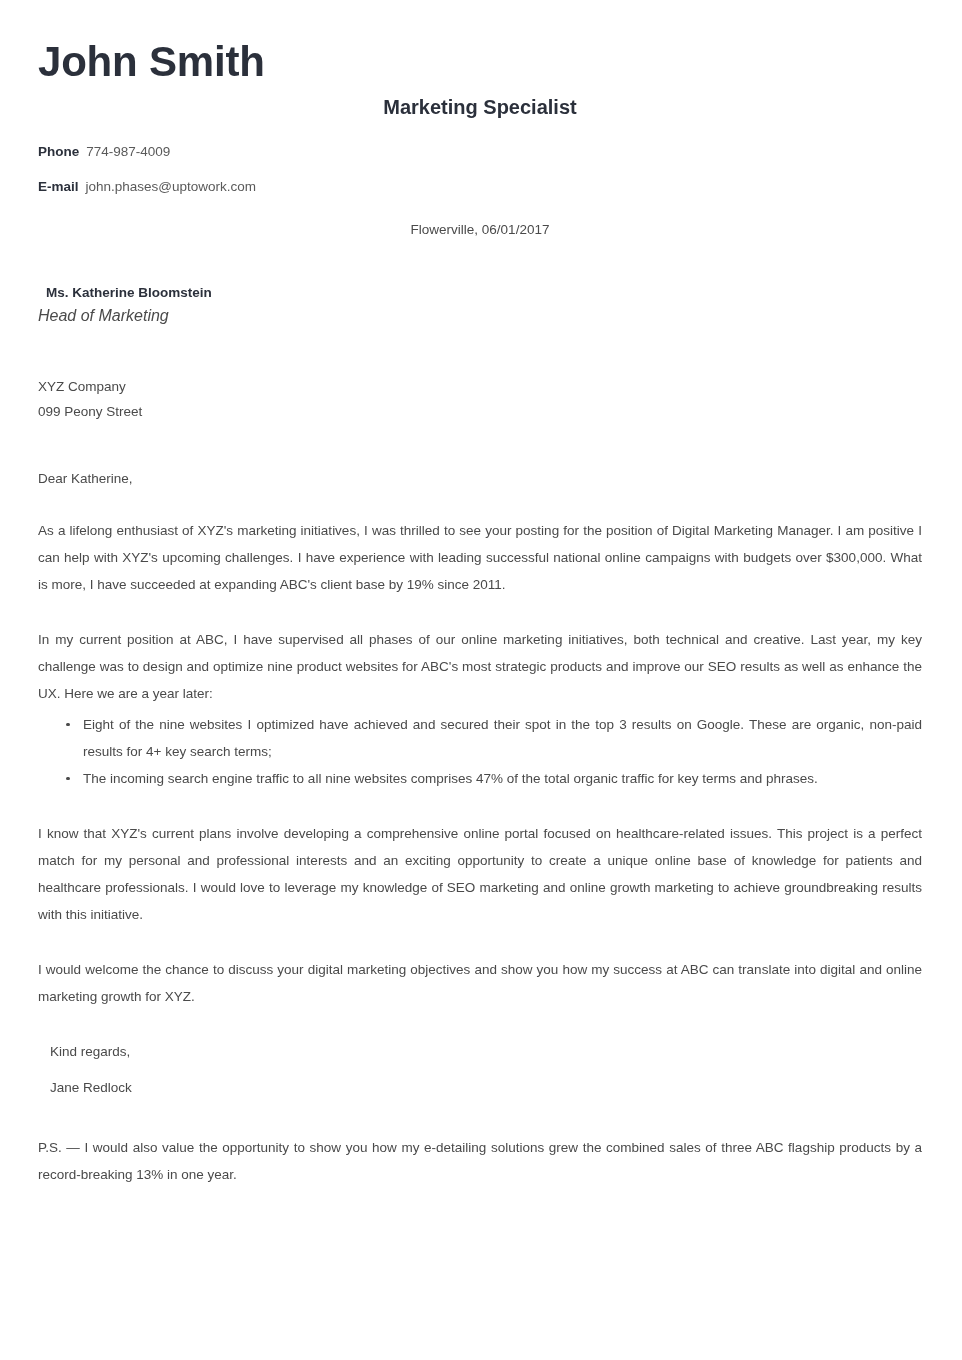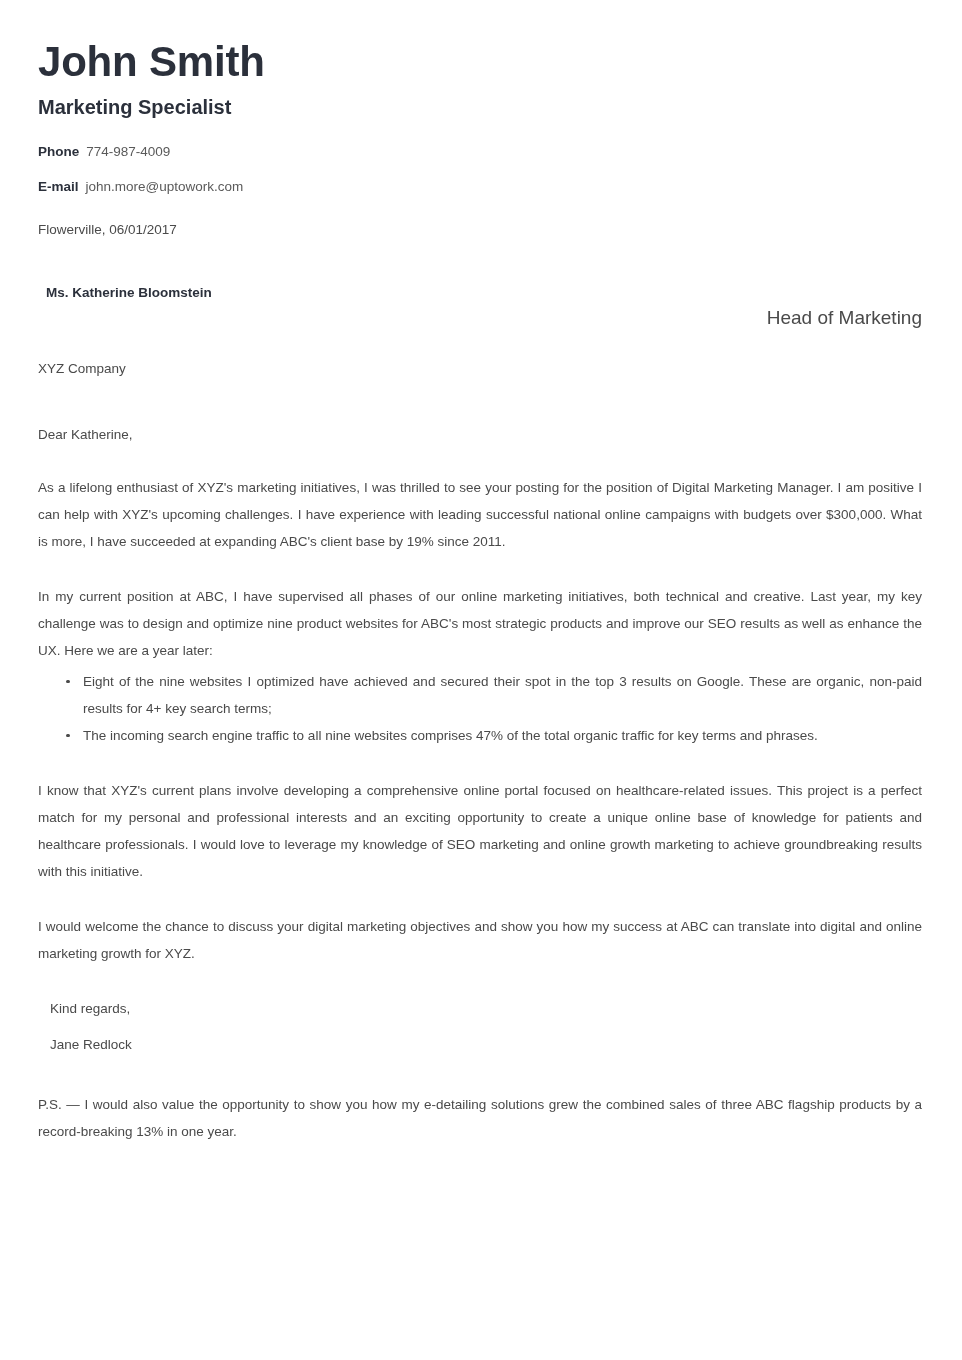--- a/index.html
+++ b/index.html
@@ -30,20 +30,21 @@
     letter-spacing: -0.2px;
     line-height: 1.12;
     margin: 0 0 10px 0;
   }
   .job-title {
     font-size: 20px;
     font-weight: bold;
     color: #2b303b;
     line-height: 1.2;
     margin: 0 0 24px 0;
+    text-align: center;
   }
   .contact-row {
     font-size: 13.5px;
     line-height: 1.3;
     margin: 0 0 17px 0;
     color: #4a4a4a;
   }
   .contact-label {
     font-weight: bold;
     color: #2b303b;
@@ -53,41 +54,42 @@
   .contact-value {
     color: #5a5a5a;
   }
 
   
   .date-line {
     font-size: 13.5px;
     color: #4a4a4a;
     margin: 26px 0 8px 0;
     line-height: 1.3;
+    text-align: center;
   }
   .recipient-block {
     margin-top: 44px;
   }
   .recipient-name {
     font-size: 13.5px;
     font-weight: bold;
     color: #2b303b;
     line-height: 1.45;
     margin: 0;
     padding-left: 8px;
   }
   .recipient-role {
-    font-size: 19px;
+    font-size: 16px;
+    font-style: italic;
     color: #4a4a4a;
     line-height: 1.45;
     margin: 2px 0 0 0;
-    text-align: right;
   }
   .address-block {
-    margin-top: 25px;
+    margin-top: 48px;
   }
   .address-line {
     font-size: 13.5px;
     color: #4a4a4a;
     line-height: 1.82;
     margin: 0;
   }
 
   
   .salutation {
@@ -152,33 +154,34 @@
 
   <div>
     <h1 class="name">John Smith</h1>
     <h2 class="job-title">Marketing Specialist</h2>
 
     <div class="contact-row">
       <span class="contact-label">Phone</span><span class="contact-value">774-987-4009</span>
     </div>
 
     <div class="contact-row">
-      <span class="contact-label">E-mail</span><span class="contact-value">john.more@uptowork.com</span>
+      <span class="contact-label">E-mail</span><span class="contact-value">john.phases@uptowork.com</span>
     </div>
   </div>
 
   <p class="date-line">Flowerville, 06/01/2017</p>
 
   <div class="recipient-block">
     <p class="recipient-name">Ms. Katherine Bloomstein</p>
     <p class="recipient-role">Head of Marketing</p>
   </div>
 
   <div class="address-block">
     <p class="address-line">XYZ Company</p>
+    <p class="address-line">099 Peony Street</p>
   </div>
 
   <p class="salutation">Dear Katherine,</p>
 
   <p class="body-par">As a lifelong enthusiast of XYZ's marketing initiatives, I was thrilled to see your posting for the position of Digital Marketing Manager. I am positive I can help with XYZ's upcoming challenges. I have experience with leading successful national online campaigns with budgets over $300,000. What is more, I have succeeded at expanding ABC's client base by 19% since 2011.</p>
 
   <p class="body-par">In my current position at ABC, I have supervised all phases of our online marketing initiatives, both technical and creative. Last year, my key challenge was to design and optimize nine product websites for ABC's most strategic products and improve our SEO results as well as enhance the UX. Here we are a year later:</p>
 
   <ul class="bullet-list">
     <li class="bullet-item">Eight of the nine websites I optimized have achieved and secured their spot in the top 3 results on Google. These are organic, non-paid results for 4+ key search terms;</li>

